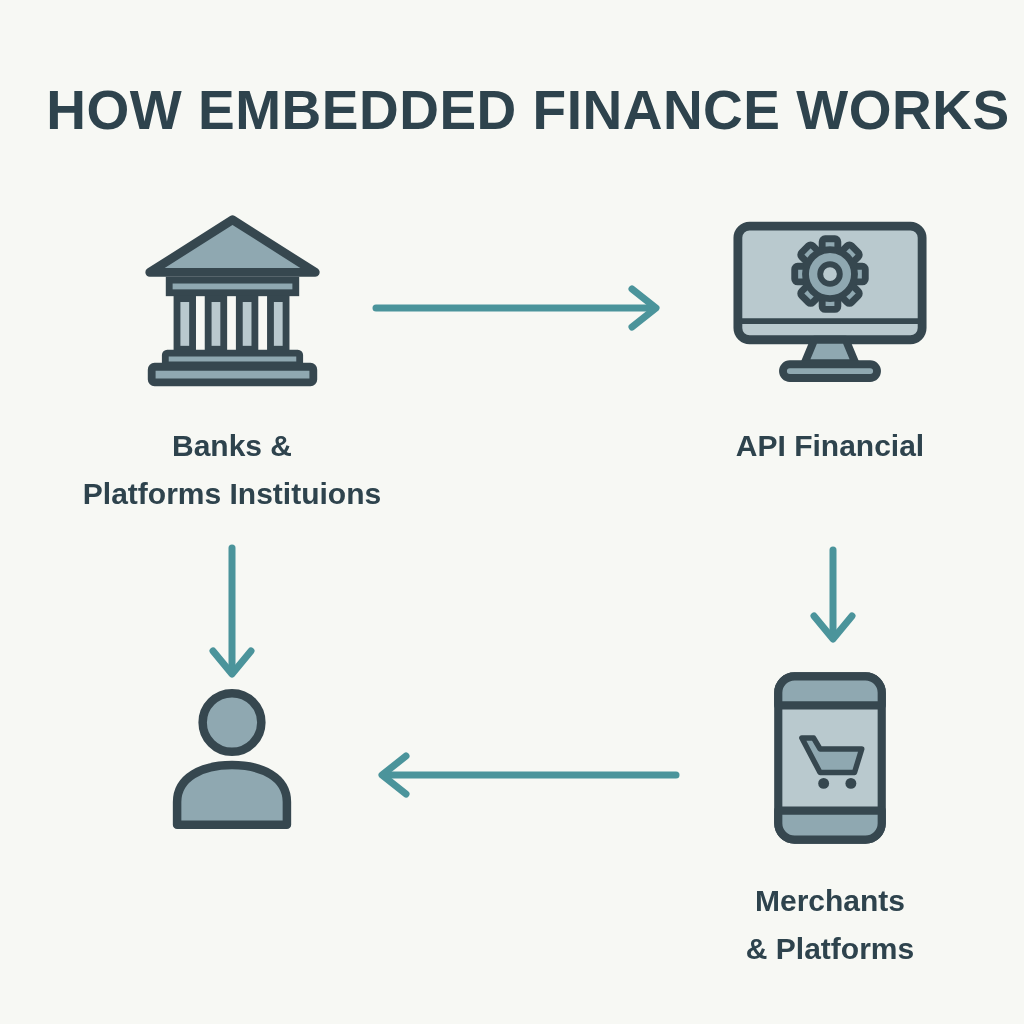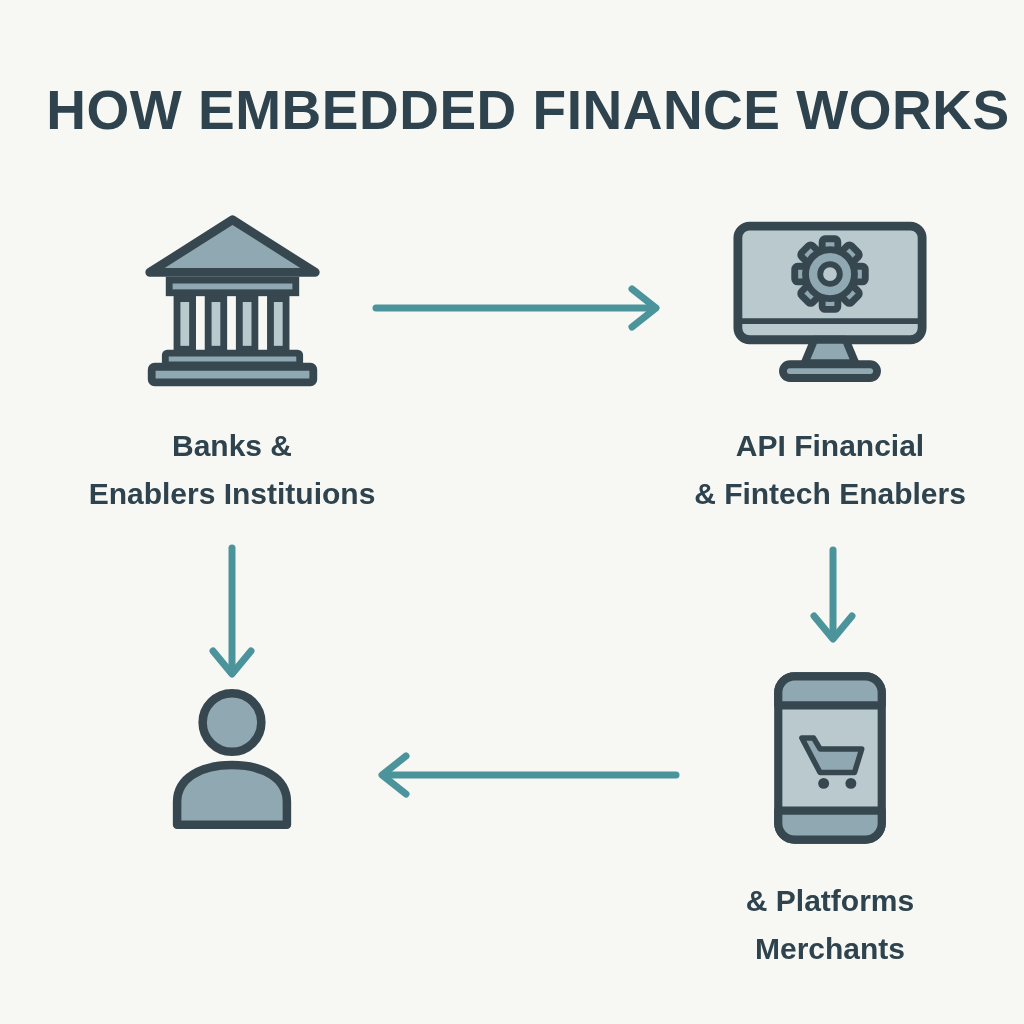--- a/index.html
+++ b/index.html
@@ -93,21 +93,21 @@
       <rect x="38" y="91" width="16" height="52" fill="#b9c9ce" stroke="#36474f" stroke-width="7"></rect>
       <rect x="70" y="91" width="16" height="52" fill="#b9c9ce" stroke="#36474f" stroke-width="7"></rect>
       <rect x="102" y="91" width="16" height="52" fill="#b9c9ce" stroke="#36474f" stroke-width="7"></rect>
       <rect x="134" y="91" width="16" height="52" fill="#b9c9ce" stroke="#36474f" stroke-width="7"></rect>
       <rect x="26" y="147" width="138" height="12" rx="2" fill="#8fa8b1" stroke="#36474f" stroke-width="7"></rect>
       <rect x="12" y="161" width="166" height="16" rx="3" fill="#8fa8b1" stroke="#36474f" stroke-width="8"></rect>
     </svg>
   </div>
   <div class="node-label">
     <span>Banks &amp;</span>
-    <span>Enablers Instituions</span>
+    <span>Platforms Instituions</span>
   </div>
 </div>
 
 <div class="node node-api">
   <div class="icon-wrap">
     <svg width="196" height="165" viewBox="0 0 200 168">
       <rect x="6" y="6" width="188" height="116" rx="12" fill="#b9c9ce" stroke="#36474f" stroke-width="9"></rect>
       <line x1="8" y1="103" x2="192" y2="103" stroke="#36474f" stroke-width="6"></line>
       <g transform="translate(100,55)">
         <g fill="#8fa8b1" stroke="#36474f" stroke-width="7" stroke-linejoin="round">
@@ -122,21 +122,20 @@
         </g>
         <circle r="25" fill="#8fa8b1" stroke="#36474f" stroke-width="7"></circle>
         <circle r="10" fill="#b9c9ce" stroke="#36474f" stroke-width="6"></circle>
       </g>
       <path d="M84 122 L74 146 H126 L116 122 Z" fill="#8fa8b1" stroke="#36474f" stroke-width="8" stroke-linejoin="round"></path>
       <rect x="52" y="147" width="96" height="14" rx="7" fill="#8fa8b1" stroke="#36474f" stroke-width="8"></rect>
     </svg>
   </div>
   <div class="node-label">
     <span>API Financial</span>
-    <span>&amp; Fintech Enablers</span>
   </div>
 </div>
 
 <div class="node node-endusers">
   <div class="icon-wrap">
     <svg width="142" height="150" viewBox="0 0 150 155">
       <circle cx="75" cy="40" r="31" fill="#8fa8b1" stroke="#36474f" stroke-width="9"></circle>
       <path d="M17 148 V124 C17 98 43 85 75 85 C107 85 133 98 133 124 V148 Z" fill="#8fa8b1" stroke="#36474f" stroke-width="9" stroke-linejoin="round"></path>
     </svg>
   </div>
@@ -147,16 +146,16 @@
     <svg width="118" height="186" viewBox="0 0 130 192">
       <rect x="8" y="6" width="114" height="180" rx="18" fill="#b9c9ce" stroke="#36474f" stroke-width="9"></rect>
       <path d="M8 38 V24 A18 18 0 0 1 26 6 H104 A18 18 0 0 1 122 24 V38 Z" fill="#8fa8b1" stroke="#36474f" stroke-width="9" stroke-linejoin="round"></path>
       <path d="M8 154 H122 V168 A18 18 0 0 1 104 186 H26 A18 18 0 0 1 8 168 Z" fill="#8fa8b1" stroke="#36474f" stroke-width="9" stroke-linejoin="round"></path>
       <path d="M34 74 H47 L54 86 H100 L92 112 H54 Z" fill="#8fa8b1" stroke="#36474f" stroke-width="6" stroke-linejoin="round"></path>
       <circle cx="58" cy="124" r="6" fill="#36474f"></circle>
       <circle cx="88" cy="124" r="6" fill="#36474f"></circle>
     </svg>
   </div>
   <div class="node-label">
+    <span>Merchants</span>
     <span>&amp; Platforms</span>
-    <span>Merchants</span>
   </div>
 </div>
 
 </body></html>

